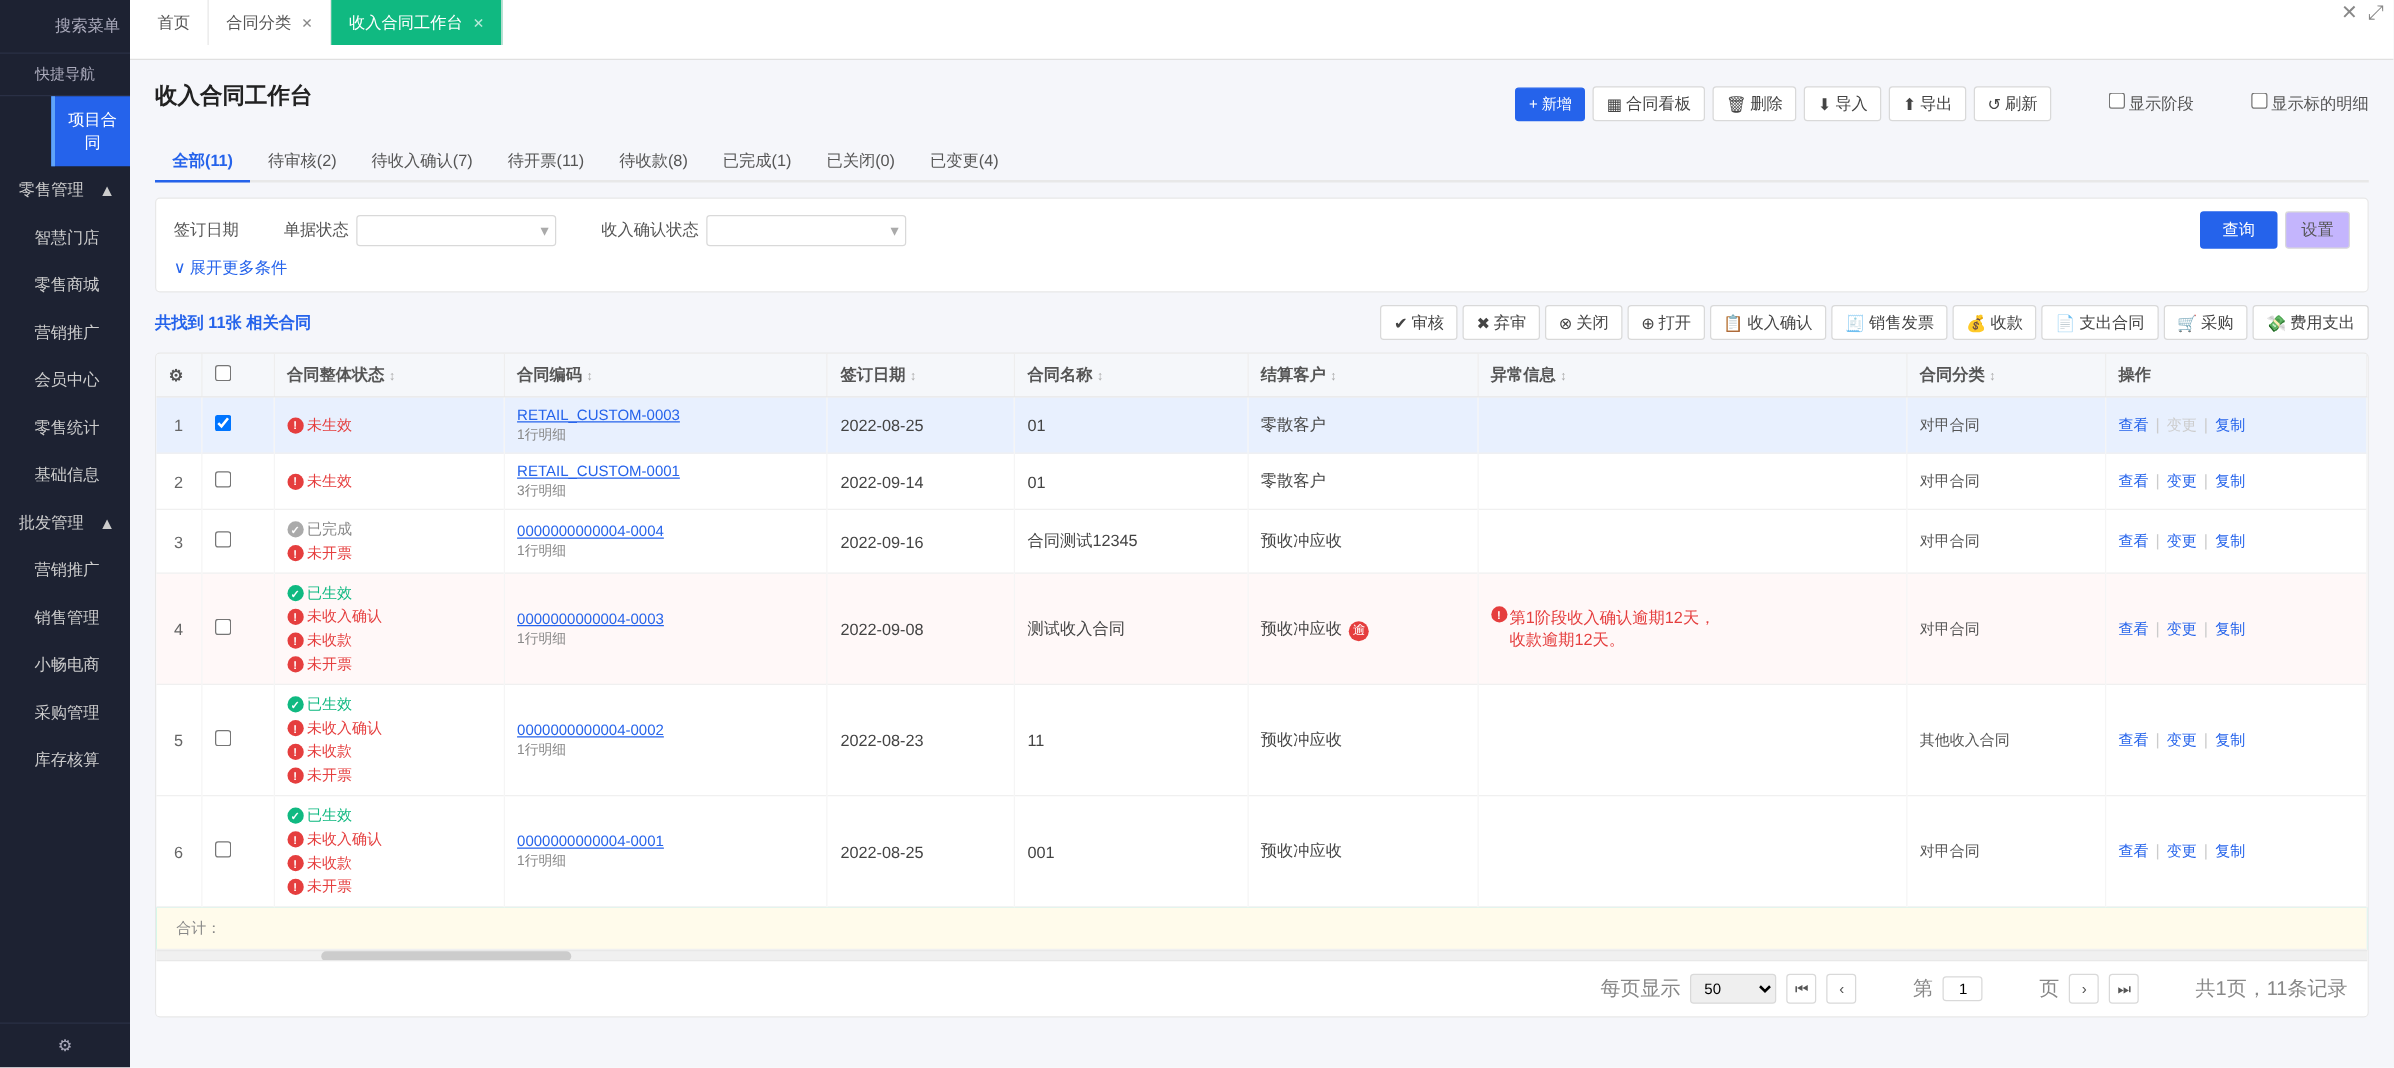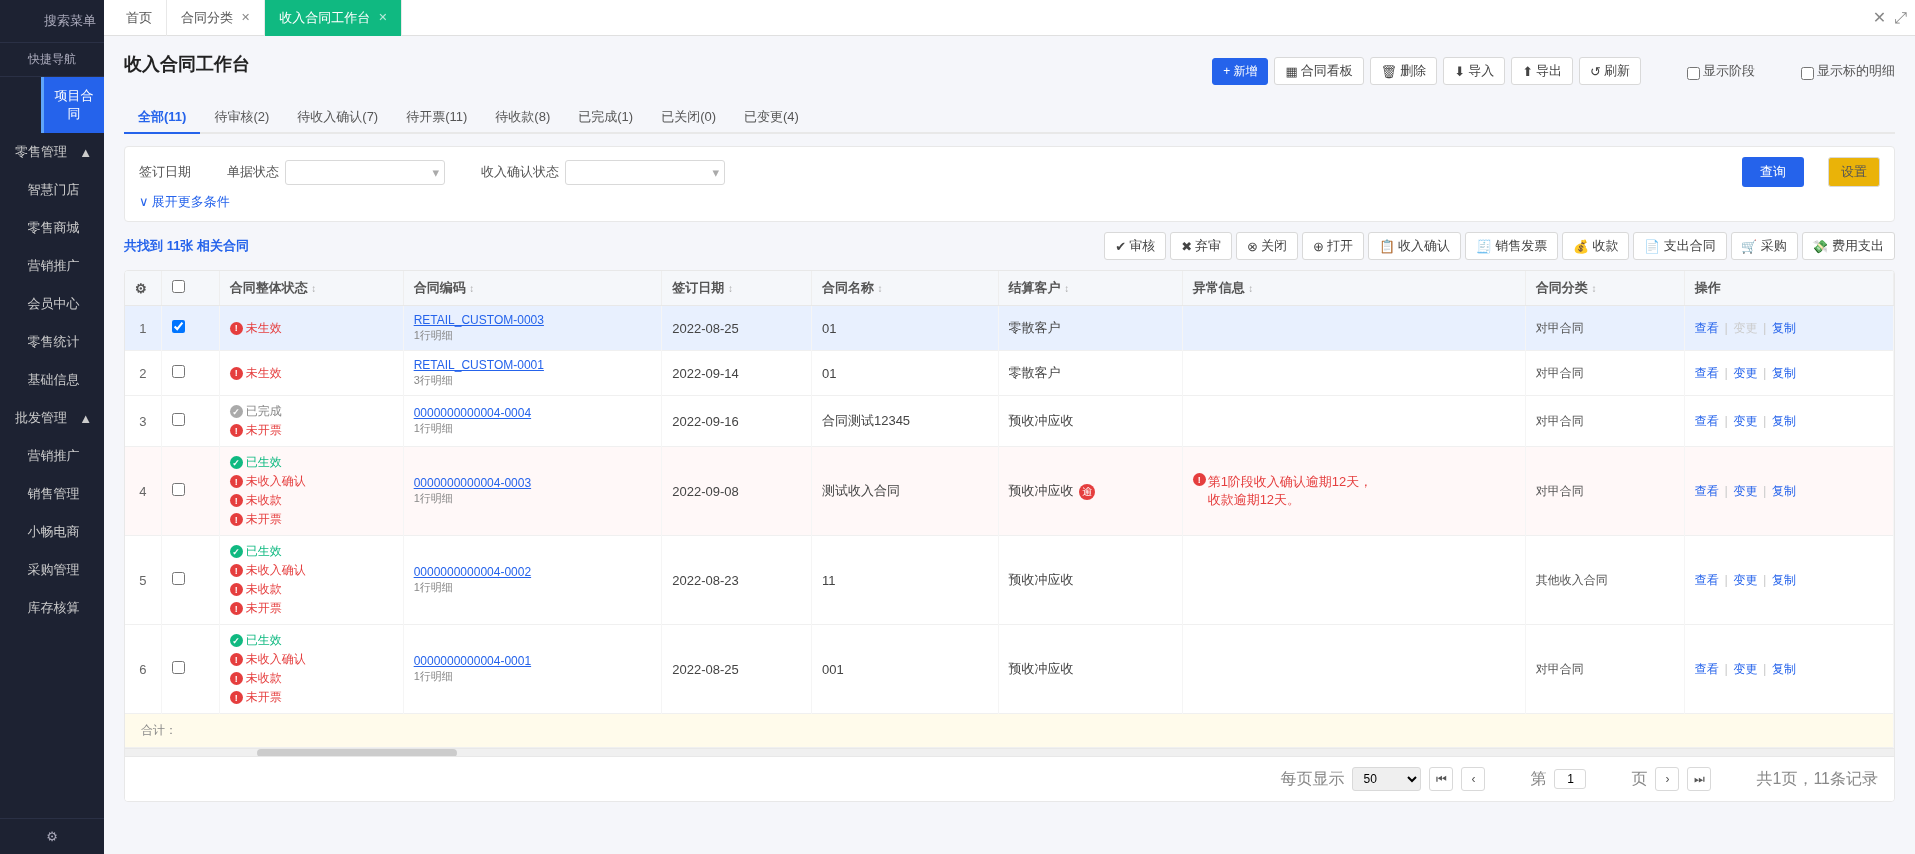--- a/index.html
+++ b/index.html
@@ -11,21 +11,21 @@
     .sidebar-nav { padding: 8px; color: #aab; font-size: 12px; border-bottom: 1px solid #2a3045; text-align: center; cursor: pointer; }
     .sidebar-item { padding: 10px 8px; text-align: center; font-size: 13px; color: #ccc; cursor: pointer; border-left: 3px solid transparent; }
     .sidebar-item.active { background: #2563eb; color: #fff; border-left: 3px solid #60a5fa; margin-left: 41px; }
     .sidebar-item.has-arrow { display: flex; justify-content: space-between; align-items: center; padding: 10px 12px; }
     .sidebar-bottom { margin-top: auto; padding: 10px 0; text-align: center; color: #aab; border-top: 1px solid #2a3045; }
 
     
     .main { flex: 1; display: flex; flex-direction: column; overflow: hidden; }
 
     
-    .tab-bar { background: #fff; display: flex; align-items: center; border-bottom: 1px solid #e0e0e0; height: 36px; padding: 0 8px; }
+    .tab-bar { background: #fff; display: flex; align-items: flex-start; border-bottom: 1px solid #e0e0e0; height: 48px; padding: 0 8px; }
     .tab { padding: 0 14px; height: 36px; display: flex; align-items: center; font-size: 13px; color: #555; cursor: pointer; border-right: 1px solid #e8e8e8; gap: 4px; }
     .tab.active { background: #10b981; color: #fff; }
     .tab-close { font-size: 11px; margin-left: 4px; opacity: 0.7; }
     .tab-bar-right { margin-left: auto; display: flex; align-items: center; gap: 8px; color: #888; font-size: 14px; cursor: pointer; }
 
     
     .content { flex: 1; padding: 16px 20px; overflow-y: auto; background: #f5f6fa; }
     .page-title { font-size: 18px; font-weight: bold; color: #222; margin-bottom: 14px; }
 
     
@@ -47,21 +47,21 @@
     .expand-more { color: #2563eb; font-size: 12px; cursor: pointer; margin-top: 4px; }
 
     
     .toolbar { display: flex; align-items: center; margin-bottom: 10px; gap: 4px; }
     .toolbar-info { font-size: 13px; color: #555; flex: 1; }
     .toolbar-info span { color: #2563eb; font-weight: bold; }
     .toolbar-btn { padding: 4px 10px; border: 1px solid #d9d9d9; border-radius: 3px; background: #fff; color: #444; font-size: 12px; cursor: pointer; display: flex; align-items: center; gap: 3px; white-space: nowrap; }
     .top-action-btn { padding: 4px 10px; border: 1px solid #d9d9d9; border-radius: 3px; background: #fff; color: #444; font-size: 12px; cursor: pointer; display: flex; align-items: center; gap: 3px; white-space: nowrap; }
     .top-action-btn.primary { background: #2563eb; color: #fff; border-color: #2563eb; }
     .btn-query { background: #2563eb; color: #fff; border: none; padding: 5px 18px; border-radius: 3px; font-size: 13px; cursor: pointer; }
-    .btn-setting { background: #eab308; color: #555; border: 1px solid #d9d9d9; padding: 5px 12px; border-radius: 3px; font-size: 13px; cursor: pointer; }
+    .btn-setting { background: #c4b5fd; color: #555; border: 1px solid #d9d9d9; padding: 5px 12px; border-radius: 3px; font-size: 13px; cursor: pointer; }
 
     
     .table-wrap { background: #fff; border: 1px solid #e8e8e8; border-radius: 4px; overflow: hidden; }
     table { width: 100%; border-collapse: collapse; font-size: 12px; }
     thead th { background: #f5f7fa; color: #555; font-weight: 600; padding: 8px 10px; border-bottom: 1px solid #e8e8e8; border-right: 1px solid #eee; text-align: left; white-space: nowrap; }
     thead th:first-child { width: 36px; }
     tbody tr { border-bottom: 1px solid #f0f0f0; }
     tbody tr.selected { background: #e8f0fe; }
     tbody td { padding: 7px 10px; color: #444; border-right: 1px solid #f5f5f5; vertical-align: middle; }
     .td-num { color: #666; text-align: center; }
@@ -75,21 +75,21 @@
 
     
     .pagination { display: flex; align-items: center; justify-content: flex-end; padding: 10px 16px; gap: 8px; background: #fff; border-top: 1px solid #e8e8e8; }
     .page-select { border: 1px solid #d9d9d9; border-radius: 3px; padding: 3px 20px 3px 6px; font-size: 12px; }
     .page-btn { width: 24px; height: 24px; border: 1px solid #d9d9d9; border-radius: 3px; background: #fff; cursor: pointer; display: flex; align-items: center; justify-content: center; font-size: 12px; color: #555; }
     .page-input { width: 32px; border: 1px solid #d9d9d9; border-radius: 3px; text-align: center; font-size: 12px; padding: 2px; }
     .page-info { color: #888; font-size: 16px; margin-left: 37px; }
 
     
     .header-actions { display: flex; align-items: center; gap: 6px; margin-left: auto; }
-    .checkbox-label { display: flex; align-items: flex-end; gap: 3px; font-size: 12px; color: #555; cursor: pointer; padding-left: 40px; }
+    .checkbox-label { display: flex; align-items: flex-start; gap: 3px; font-size: 12px; color: #555; cursor: pointer; padding-left: 40px; }
 
     .status-multi { display: flex; flex-direction: column; gap: 2px; }
     .status-row { display: flex; align-items: center; gap: 3px; font-size: 12px; }
 
     .icon-circle { display: inline-flex; align-items: center; justify-content: center; width: 13px; height: 13px; border-radius: 50%; font-size: 9px; font-weight: bold; flex-shrink: 0; }
     .icon-red { background: #e53e3e; color: #fff; }
     .icon-green { background: #10b981; color: #fff; }
     .icon-gray { background: #aaa; color: #fff; }
 
     .overdue-badge { display: inline-block; background: #e53e3e; color: #fff; border-radius: 50%; width: 16px; height: 16px; text-align: center; line-height: 16px; font-size: 10px; margin-left: 2px; }
@@ -206,21 +206,21 @@
           <div class="filter-select-wrap">
             <select class="filter-select"></select>
           </div>
         </div>
         <div style="display:flex;align-items:center;gap:6px;margin-left:20px;">
           <span class="filter-label">收入确认状态</span>
           <div class="filter-select-wrap">
             <select class="filter-select"></select>
           </div>
         </div>
-        <div style="margin-left:auto;display:flex;gap:24px;">
+        <div style="margin-left:auto;display:flex;gap:6px;">
           <button class="btn-query">查询</button>
           <button class="btn-setting">设置</button>
         </div>
       </div>
       <div style="margin-top:6px;">
         <span class="expand-more">
           <span>∨</span>
           <span>展开更多条件</span>
         </span>
       </div>

